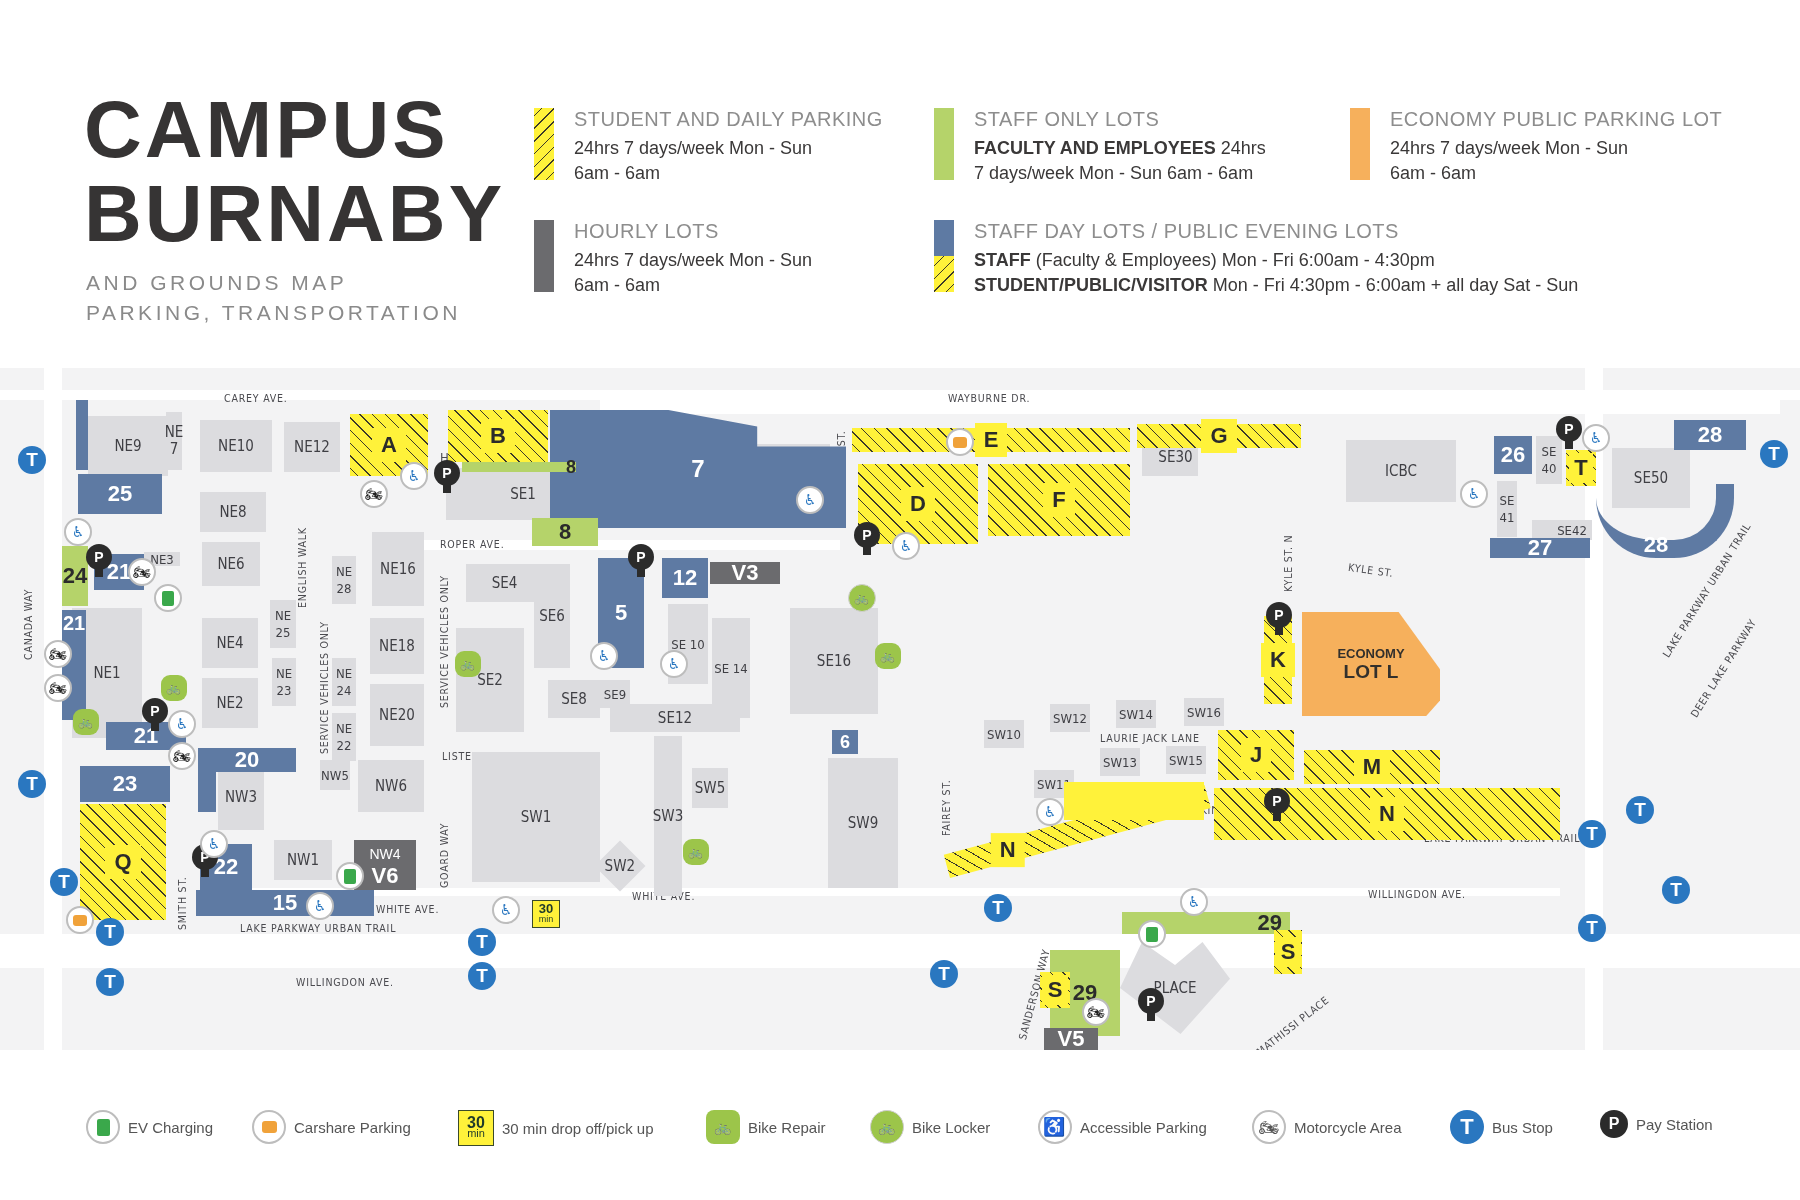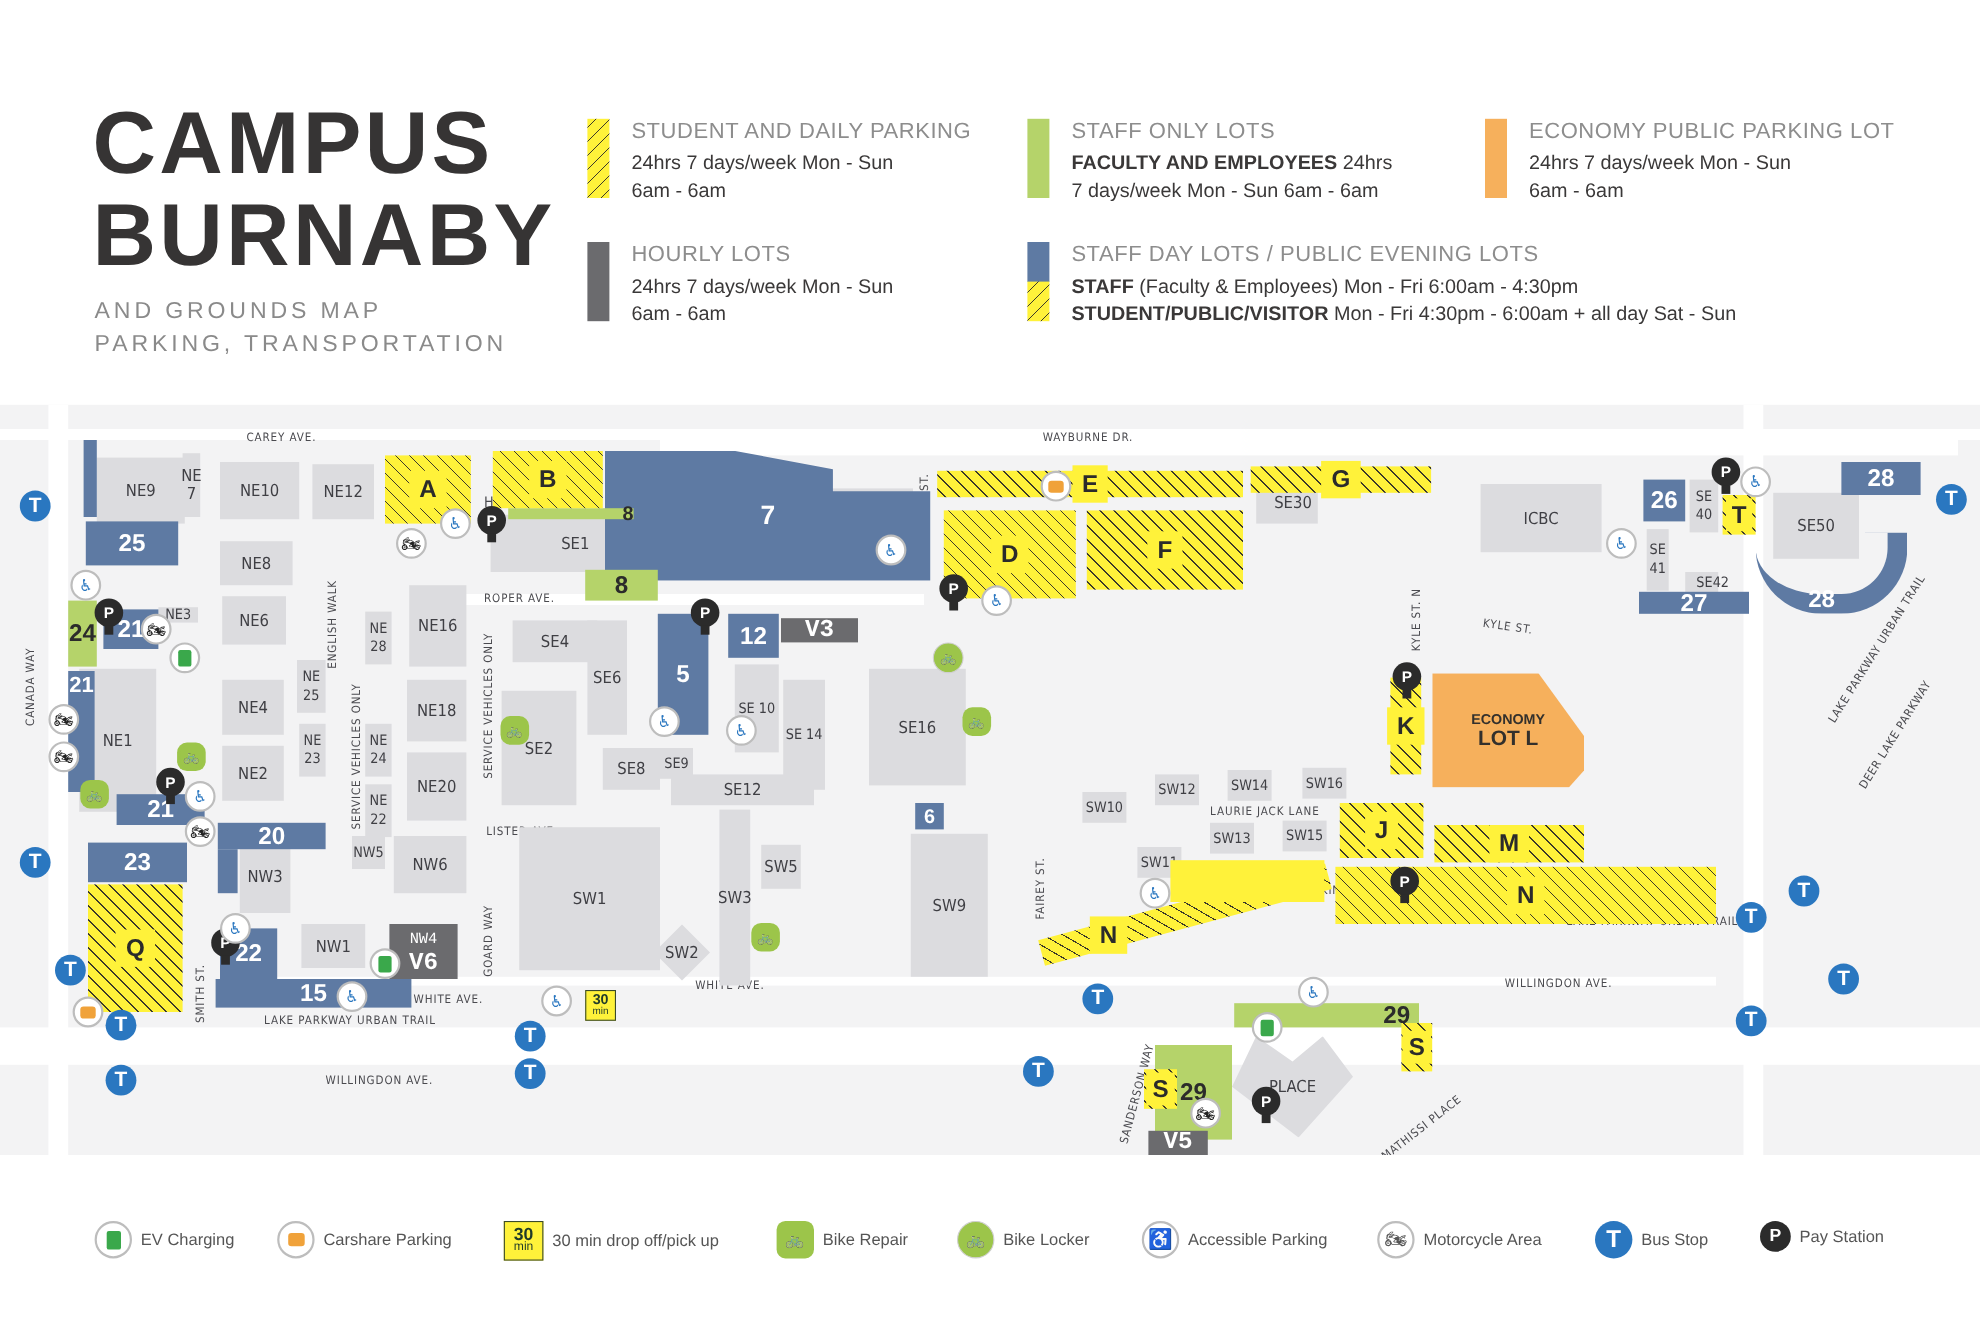--- a/index.html
+++ b/index.html
@@ -19,21 +19,21 @@
 
   .hatch { background: repeating-linear-gradient(45deg, #fff23a 0 5px, #3c3a2a 5px 6px, #fff23a 6px 9px); }
   .hatchR { background: repeating-linear-gradient(-45deg, #fff23a 0 5px, #3c3a2a 5px 6px, #fff23a 6px 9px); }
 
   
   .map { position: absolute; left: 0; top: 368px; width: 1800px; height: 682px; background: #f3f3f4; overflow: hidden; }
   .road { position: absolute; background: #ffffff; }
   .bld { position: absolute; background: #dcdcdf; color: #3f3f44; font-size: 15px; display: flex; align-items: center; justify-content: center; text-align: center; line-height: 17px; }
   .lotB { position: absolute; background: #5e7aa3; color: #fff; font-weight: 700; font-family: "Liberation Sans", sans-serif; font-size: 22px; display: flex; align-items: center; justify-content: center; }
   .lotG { position: absolute; background: #b5d36a; color: #2b2b2b; font-weight: 700; font-family: "Liberation Sans", sans-serif; font-size: 22px; display: flex; align-items: center; justify-content: center; }
-  .lotH { position: absolute; background: #6b6b6e; color: #fff; font-weight: 700; font-family: Liberation Mono, monospace; font-size: 22px; display: flex; align-items: center; justify-content: center; flex-direction: column; line-height: 22px; text-align: center; }
+  .lotH { position: absolute; background: #6b6b6e; color: #fff; font-weight: 700; font-family: Liberation Sans, sans-serif; font-size: 22px; display: flex; align-items: center; justify-content: center; flex-direction: column; line-height: 22px; text-align: center; }
   .lotY { position: absolute; display: flex; align-items: center; justify-content: center; }
   .lotY .tag { background: #fff23a; font-family: "Liberation Sans", sans-serif; font-weight: 700; font-size: 22px; color: #2b2b2b; padding: 4px 9px; }
   .lotO { position: absolute; background: #f6b05c; color: #33302c; font-family: "Liberation Sans", sans-serif; font-weight: 700; display: flex; flex-direction: column; align-items: center; justify-content: center; }
   .street { position: absolute; font-size: 10.5px; letter-spacing: 0.8px; color: #4a4a4f; white-space: nowrap; }
   .vert { transform: rotate(-90deg); transform-origin: left top; }
 
   
   .ic { position: absolute; width: 28px; height: 28px; border-radius: 50%; display: flex; align-items: center; justify-content: center; }
   .ic-bus { background: #2a77c0; border: none; color: #fff; font-family: "Liberation Sans", sans-serif; font-weight: 700; font-size: 19px; width: 28px; height: 28px; }
   .ic-acc { background: #fff; border: 2px solid #bdbdbd; color: #2a77c0; font-size: 15px; }
@@ -180,21 +180,21 @@
   <div class="bld" style="left:984px;top:352px;width:40px;height:28px;font-size:13px;">SW10</div>
   <div class="bld" style="left:1034px;top:402px;width:40px;height:28px;font-size:13px;">SW11</div>
   <div class="bld" style="left:1050px;top:336px;width:40px;height:28px;font-size:13px;">SW12</div>
   <div class="bld" style="left:1100px;top:380px;width:40px;height:28px;font-size:13px;">SW13</div>
   <div class="bld" style="left:1116px;top:332px;width:40px;height:28px;font-size:13px;">SW14</div>
   <div class="bld" style="left:1166px;top:378px;width:40px;height:28px;font-size:13px;">SW15</div>
   <div class="bld" style="left:1184px;top:330px;width:40px;height:28px;font-size:13px;">SW16</div>
   <div class="bld" style="left:1346px;top:72px;width:110px;height:62px;">ICBC</div>
   <div class="bld" style="left:1536px;top:68px;width:26px;height:48px;font-size:13px;">SE 40</div>
   <div class="bld" style="left:1497px;top:113px;width:20px;height:56px;font-size:13px;">SE 41</div>
-  <div class="bld" style="left:1532px;top:152px;width:30px;height:20px;font-size:13px;padding-left:20px;">SE42</div>
+  <div class="bld" style="left:1532px;top:152px;width:60px;height:20px;font-size:13px;padding-left:20px;">SE42</div>
   <div class="bld" style="left:1612px;top:80px;width:78px;height:60px;">SE50</div>
   <div class="bld" style="left:1120px;top:574px;width:110px;height:92px;clip-path:polygon(20% 0,50% 25%,75% 0,100% 40%,55% 100%,0 50%);">PLACE</div>
 
   <div class="lotB" style="left:78px;top:106px;width:84px;height:40px;">25</div>
   <div class="lotB" style="left:76px;top:32px;width:12px;height:70px;"></div>
   <div class="lotB" style="left:94px;top:186px;width:50px;height:36px;">21</div>
   <div class="lotB" style="left:62px;top:242px;width:24px;height:110px;align-items:flex-start;padding-top:2px;font-size:20px;">21</div>
   <div class="lotB" style="left:106px;top:354px;width:80px;height:28px;">21</div>
   <div class="lotB" style="left:80px;top:398px;width:90px;height:36px;">23</div>
   <div class="lotB" style="left:198px;top:380px;width:98px;height:24px;">20</div>

